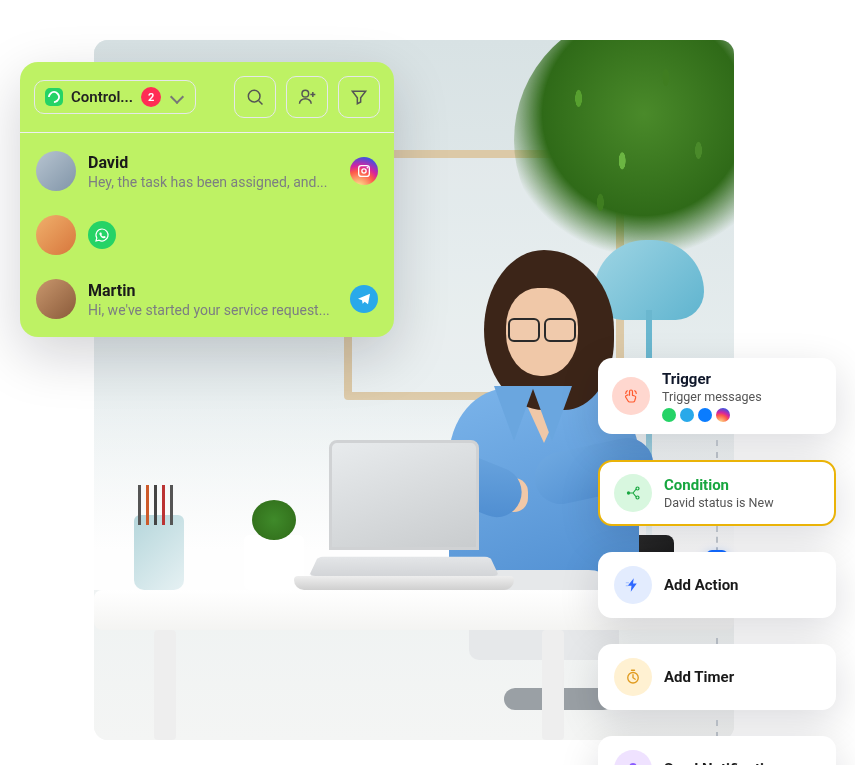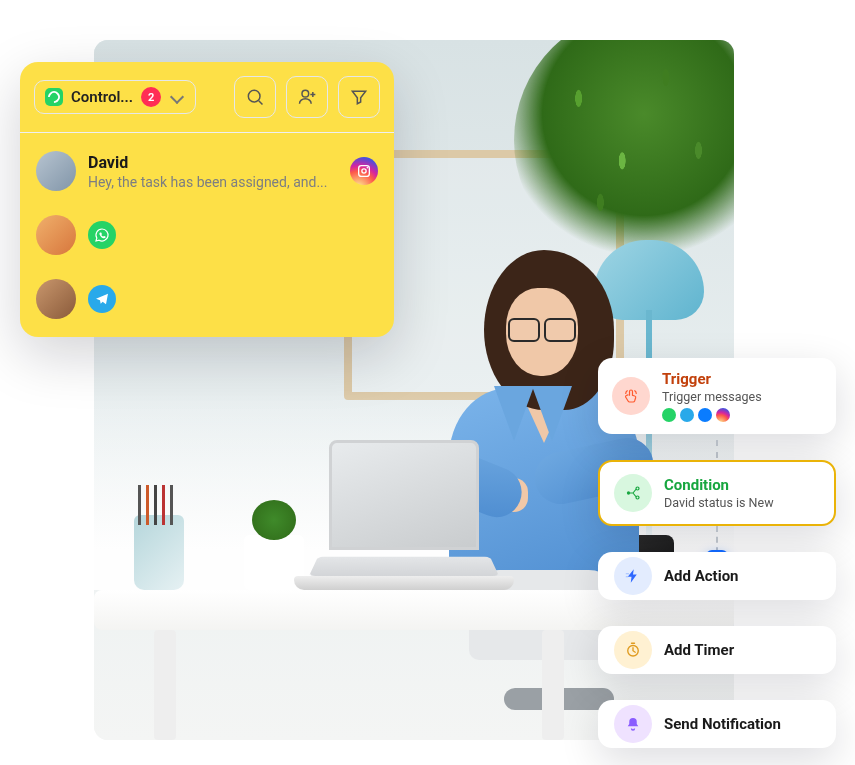--- a/index.html
+++ b/index.html
@@ -53,21 +53,21 @@
   .legs{position:absolute;top:330px;left:45px;width:150px;height:90px;background:#e6e8ea;border-radius:30px 30px 10px 10px}
   .chair{position:absolute;bottom:30px;right:100px;width:150px;height:230px}
   .chair .seat{position:absolute;bottom:90px;left:0;width:150px;height:30px;background:#4fa5d8;border-radius:12px}
   .chair .back{position:absolute;bottom:115px;right:0;width:30px;height:130px;background:#4fa5d8;border-radius:10px}
   .chair .post{position:absolute;bottom:20px;left:70px;width:10px;height:75px;background:#9aa0a5}
   .chair .base{position:absolute;bottom:0;left:20px;width:110px;height:22px;background:#9aa0a5;border-radius:12px}
   .tape{position:absolute;bottom:150px;right:60px;width:75px;height:55px;background:linear-gradient(145deg,#333,#111);border-radius:8px}
   .book{position:absolute;bottom:150px;left:390px;width:140px;height:18px;background:#d3762e;border-radius:3px;transform:rotate(-3deg)}
 
   
-  .chat{position:absolute;top:62px;left:20px;width:374px;background:#fde047;border-radius:18px;box-shadow:0 18px 55px rgba(10,10,30,.18);overflow:hidden}
+  .chat{position:absolute;top:62px;left:20px;width:374px;background:#bef264;border-radius:18px;box-shadow:0 18px 55px rgba(10,10,30,.18);overflow:hidden}
   .chat-hdr{display:flex;align-items:center;gap:10px;padding:14px 14px;border-bottom:1px solid #eef0f2}
   .channel-chip{display:flex;align-items:center;gap:8px;border:1px solid #e5e7ea;border-radius:10px;padding:6px 10px;font-weight:600;color:#222;font-size:15px}
   .wa-mini{width:18px;height:18px;border-radius:5px;background:#25d366;position:relative}
   .wa-mini::after{content:"";position:absolute;inset:3px;border:2px solid #fff;border-radius:50%;border-bottom-color:transparent;transform:rotate(45deg)}
   .badge{min-width:20px;height:20px;border-radius:10px;background:#ff2d55;color:#fff;font-size:11px;font-weight:700;display:flex;align-items:center;justify-content:center;padding:0 4px}
   .chev{width:16px;height:16px;position:relative}
   .chev::before{content:"";position:absolute;top:3px;left:3px;width:8px;height:8px;border-right:2px solid #777;border-bottom:2px solid #777;transform:rotate(45deg)}
   .iconbtn{width:42px;height:42px;border:1px solid #e5e7ea;border-radius:10px;display:flex;align-items:center;justify-content:center;color:#555;cursor:pointer}
   .iconbtn svg{width:20px;height:20px;stroke:#555;fill:none;stroke-width:1.8}
   .chat-list{padding:6px 0}
@@ -85,35 +85,35 @@
   .src.tg{background:#29a9ea}
   .src svg{width:16px;height:16px;margin:6px;fill:#fff}
 
   
   .flow{position:absolute;top:358px;left:598px;width:238px}
   .card{background:#fff;border-radius:14px;box-shadow:0 12px 40px rgba(10,10,30,.14);padding:12px 14px;display:flex;align-items:center;gap:12px;margin-bottom:26px;position:relative;cursor:pointer}
   .card .ficon{width:38px;height:38px;border-radius:50%;display:flex;align-items:center;justify-content:center;flex-shrink:0}
   .card .ftxt .ftitle{font-weight:700;font-size:15px}
   .card .ftxt .fsub{font-size:12.5px;color:#555;margin-top:1px}
   .c-trigger .ficon{background:#ffd7cf}
-  .c-trigger .ftitle{color:#c2410c}
+  .c-trigger .ftitle{color:#0f172a}
   .c-cond{border:2px solid #eab308}
   .c-cond .ficon{background:#d8f7df}
   .c-cond .ftitle{color:#17a63f}
   .c-action .ficon{background:#e3ecfe}
   .c-timer .ficon{background:#fff1d2}
   .c-notif .ficon{background:#efe2ff}
   .mini-icons{display:flex;gap:4px;margin-top:4px}
   .mini{width:14px;height:14px;border-radius:50%}
   .mini.wa{background:#25d366}.mini.tg{background:#29a9ea}.mini.fb{background:#0a7cff}.mini.ig{background:radial-gradient(circle at 30% 110%,#fdf497 0%,#fd5949 45%,#d6249f 60%,#285AEB 90%)}
   .connector{position:absolute;left:118px;width:2px;background:transparent;border-left:2px dashed #b9bfc7}
   .plus{position:absolute;left:108px;width:22px;height:22px;border-radius:6px;background:#1169ff;color:#fff;display:flex;align-items:center;justify-content:center;font-weight:700;font-size:16px;box-shadow:0 4px 12px rgba(17,105,255,.4);cursor:pointer}
 
   .simple .ftitle{color:#1a1a1a}
-  .simple{padding:5px 16px}
+  .simple{padding:14px 16px}
 
   
   .ficon svg{width:18px;height:18px}
 </style>
 </head>
 <body>
 
 <div class="photo">
   <div class="wall"></div>
   <div class="shelf"></div>
@@ -202,20 +202,24 @@
     </div>
     <div class="chat-item">
       <div class="avatar av2"></div>
       <div class="src wa"><svg viewBox="0 0 24 24">
             <path d="M12 3a9 9 0 0 0-7.8 13.5L3 21l4.6-1.2A9 9 0 1 0 12 3z" fill="none" stroke="#fff" stroke-width="1.8"></path>
             <path d="M9 8.5c.2-.4.5-.4.8-.4l.6 0c.2 0 .4 0 .6.5l.8 2c.1.2 0 .4-.1.6l-.5.6c-.1.2-.1.3 0 .5.5.9 1.4 1.7 2.3 2.1.2.1.4 0 .5-.1l.6-.7c.2-.2.4-.2.6-.1l1.9.9c.2.1.4.3.4.5 0 .3-.1 1-.6 1.4-.5.4-1.3.6-1.8.6-1.4-.1-3.3-1-4.7-2.4-1.4-1.4-2.2-3-2.3-4.2 0-.5.2-1.3.6-1.8z" fill="#fff"></path>
           </svg></div>
     </div>
     <div class="chat-item">
       <div class="avatar av3"></div>
+      <div class="chat-txt">
+        <div class="chat-name">Martin</div>
+        <div class="chat-prev">Hi, we've started your service request...</div>
+      </div>
       <div class="src tg"><svg viewBox="0 0 24 24">
             <path d="M3 11.5 21 4l-3 16-5-4-3 3-1-5z" fill="#fff"></path>
           </svg></div>
     </div>
   </div>
 </div>
 
 <div class="flow">
 
   <div class="card c-trigger">

